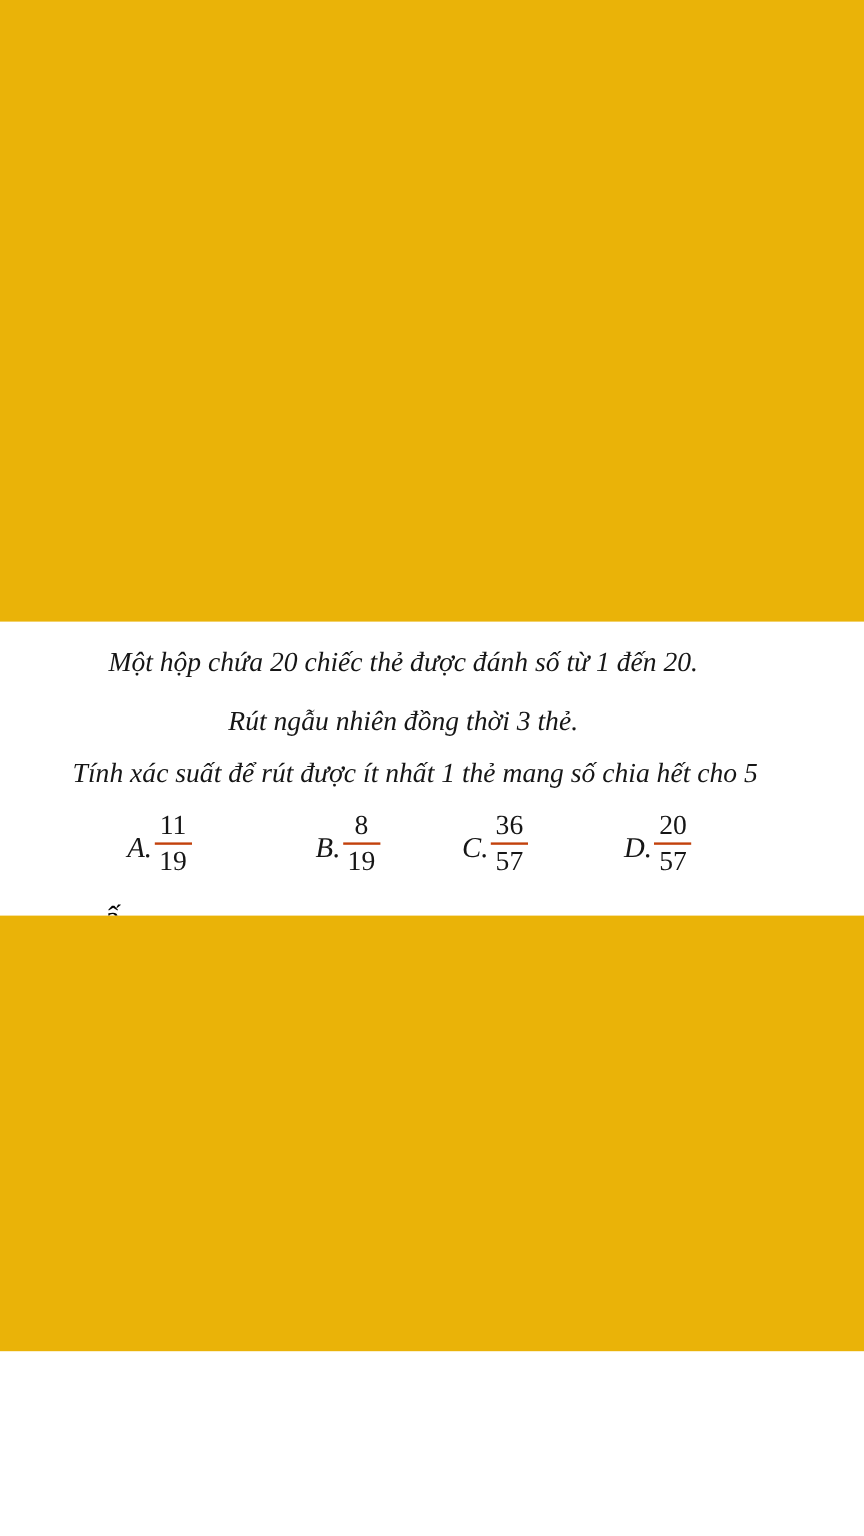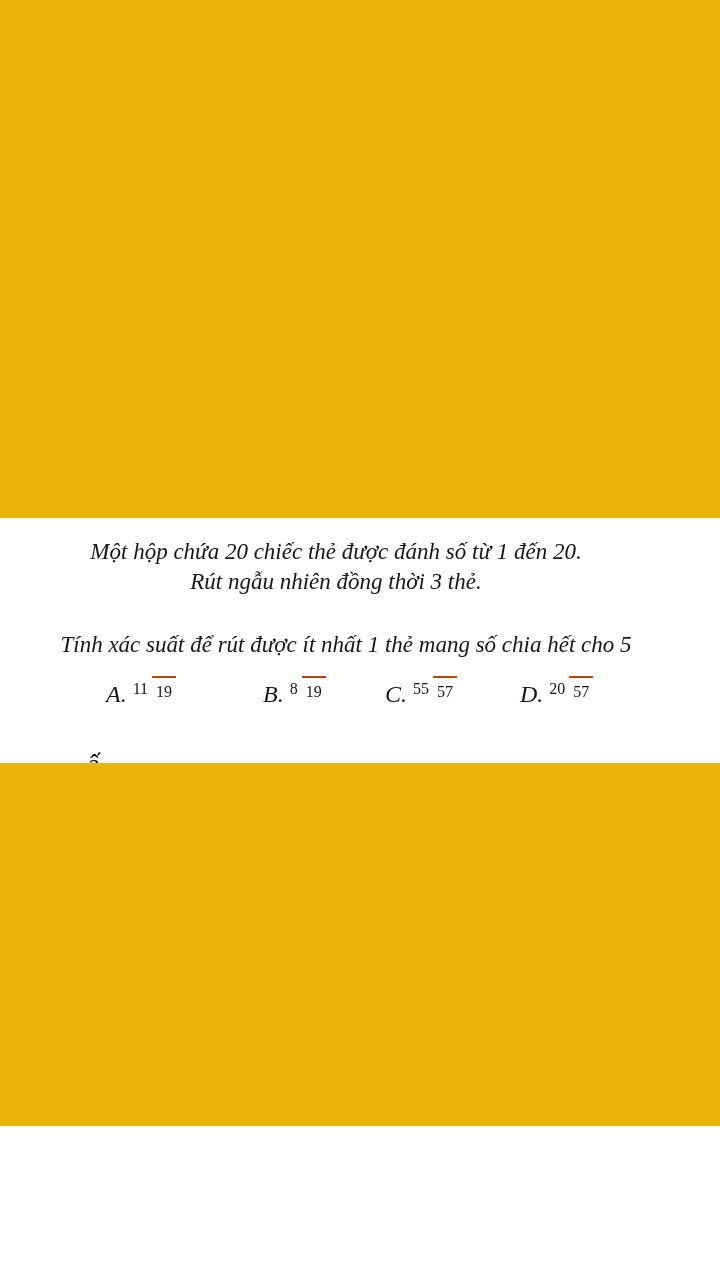--- a/index.html
+++ b/index.html
@@ -26,21 +26,21 @@
     padding-right: 48px;
     box-sizing: border-box;
     text-align: center;
     font-style: italic;
     font-size: 23px;
     line-height: 23px;
     color: #161616;
     white-space: nowrap;
   }
   .line1 { top: 22px; }
-  .line2 { top: 52px; }
+  .line2 { top: 71px; }
   .line3 { top: 115px; font-size: 23px; padding-left: 20px; }
   .option {
     position: absolute;
     top: 158px;
     display: flex;
     align-items: center;
     color: #161616;
   }
   .opt-a { left: 106px; }
   .opt-b { left: 263px; }
@@ -48,22 +48,23 @@
   .opt-d { left: 520px; }
   .option .letter {
     font-style: italic;
     font-size: 24px;
     line-height: 24px;
     transform: translateY(4px);
     margin-right: 2px;
   }
   .frac {
     display: inline-flex;
+    flex-direction: column;
     align-items: center;
-    font-size: 16px;
+    font-size: 23px;
     font-style: normal;
   }
   .frac .num {
     line-height: 24px;
     padding: 0 4px 2px 4px;
   }
   .frac .den {
     line-height: 24px;
     border-top: 2px solid #c2410c;
     padding: 2px 4px 0 4px;
@@ -110,21 +111,21 @@
       <span class="letter">B.</span>
       <span class="frac">
         <span class="num">8</span>
         <span class="den">19</span>
       </span>
     </div>
 
     <div class="option opt-c">
       <span class="letter">C.</span>
       <span class="frac">
-        <span class="num">55</span>
+        <span class="num">36</span>
         <span class="den">57</span>
       </span>
     </div>
 
     <div class="option opt-d">
       <span class="letter">D.</span>
       <span class="frac">
         <span class="num">20</span>
         <span class="den">57</span>
       </span>

